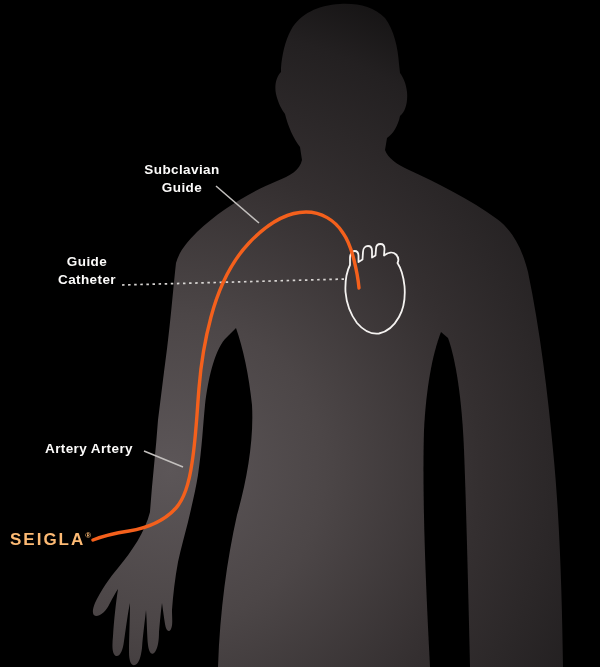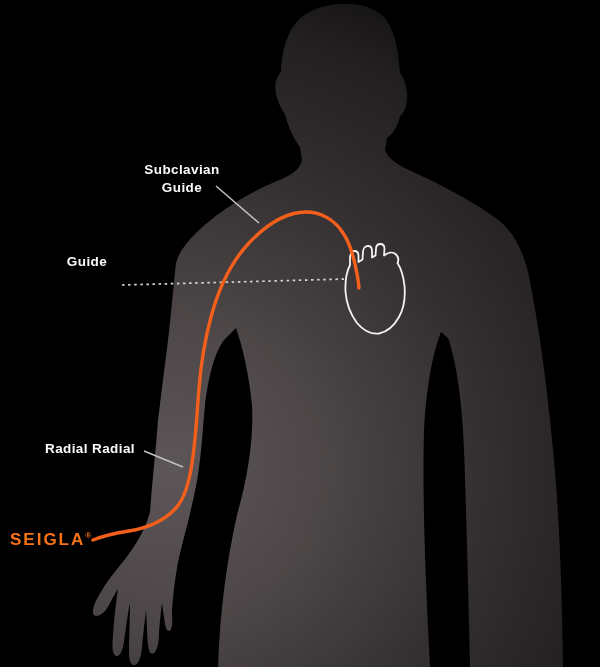--- a/index.html
+++ b/index.html
@@ -17,21 +17,21 @@
     font-size:13.5px;
     font-weight:700;
     line-height:18px;
     letter-spacing:0.4px;
     text-align:center;
     white-space:nowrap;
   }
   .lbl-left{text-align:left;}
   .device-lbl{
     position:absolute;
-    color:#f97316;
+    color:#fdba74;
     font-size:17px;
     font-weight:800;
     line-height:23px;
     letter-spacing:2px;
     text-align:left;
     white-space:nowrap;
   }
   .device-lbl sup{
     font-size:8px;
     letter-spacing:0;
@@ -169,21 +169,22 @@
       C 116 533 103 536 93 540"></path>
   </svg>
 
   <div class="lbl" style="left:122px;top:161px;width:120px;">
     <div>Subclavian</div>
     <div>Guide</div>
   </div>
 
   <div class="lbl" style="left:37px;top:253px;width:100px;">
     <div>Guide</div>
+    <div>Catheter</div>
   </div>
 
-  <div class="lbl lbl-left" style="left:45px;top:440px;">Radial Radial</div>
+  <div class="lbl lbl-left" style="left:45px;top:440px;">Artery Artery</div>
 
   <div class="device-lbl" style="left:10px;top:524px;">
     <div><span>SEIGLA</span><sup>®</sup></div>
   </div>
 
 </div>
 
 </body></html>

